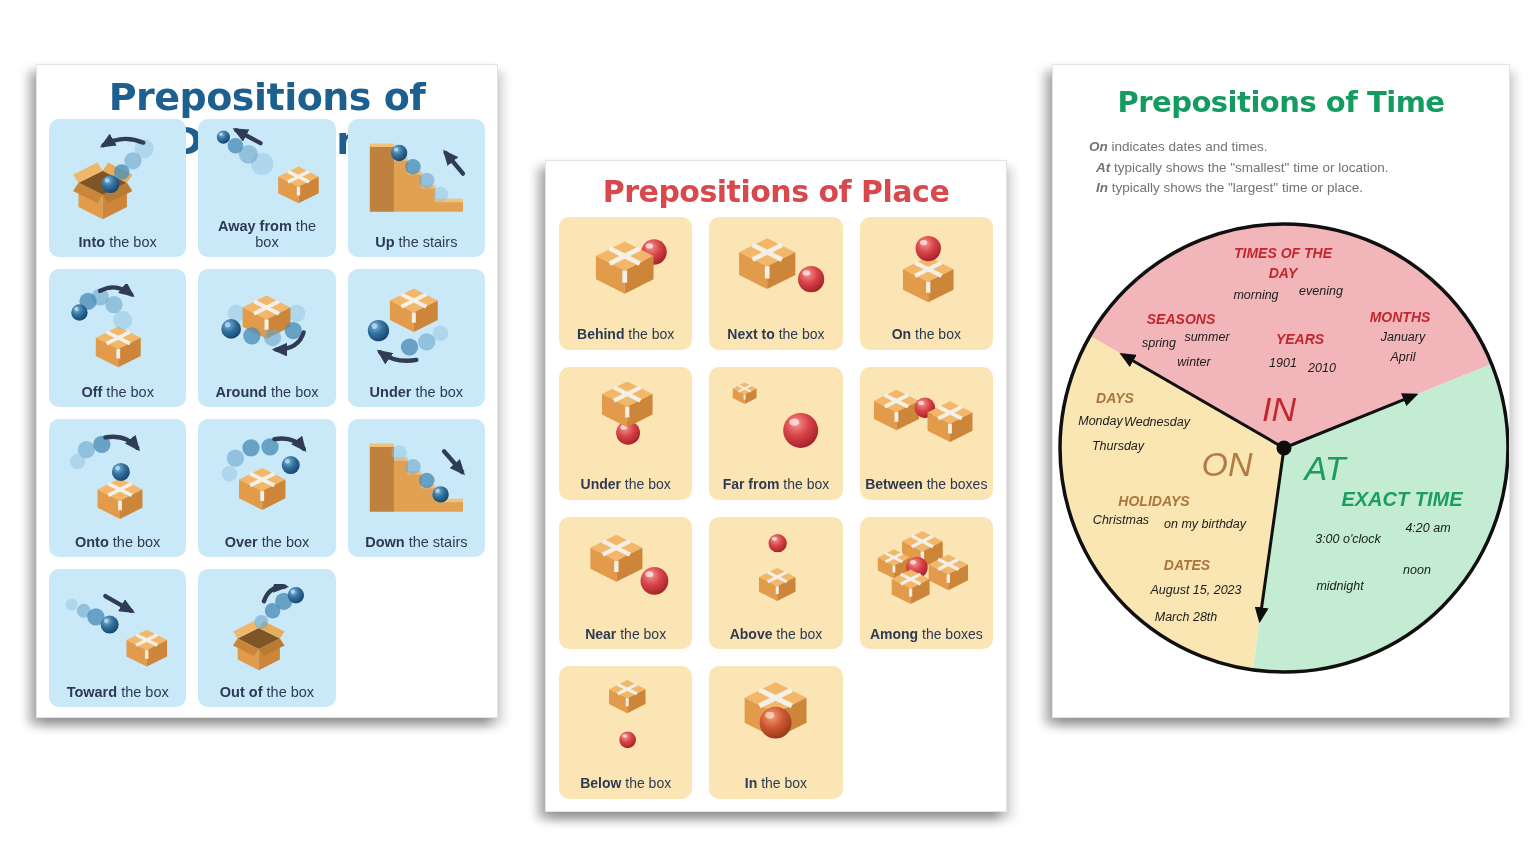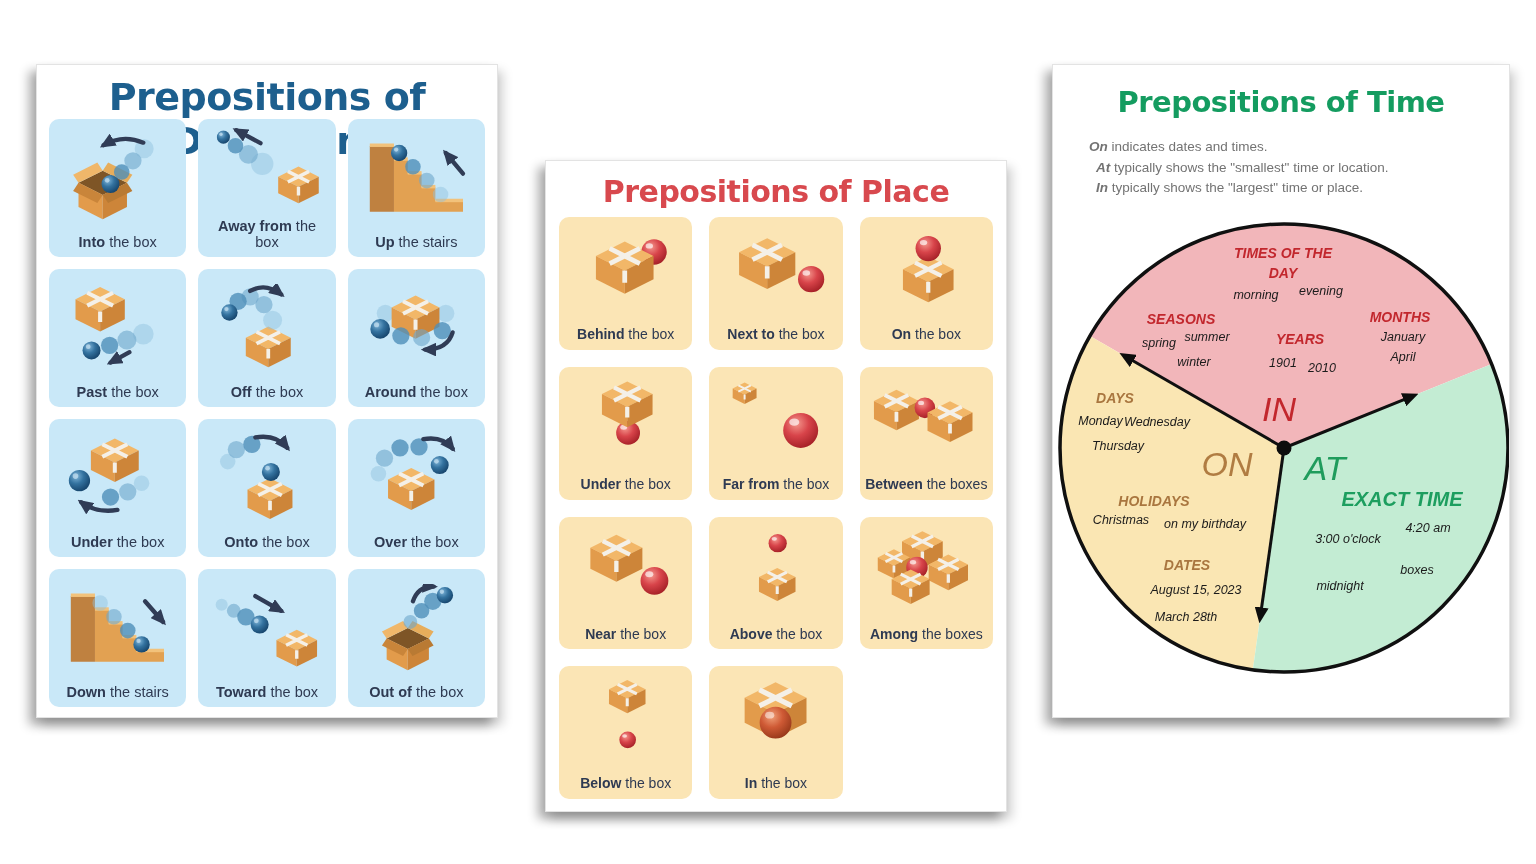--- a/index.html
+++ b/index.html
@@ -290,26 +290,20 @@
           <div class="cap"><b>Away from</b><span> the box</span></div>
         </div>
 
         <div class="cell">
           <svg class="illus" viewBox="0 0 140 104">
             <use href="#i-up-stairs"></use>
           </svg>
           <div class="cap"><b>Up</b><span> the stairs</span></div>
         </div>
 
-        <div class="cell">
-          <svg class="illus" viewBox="0 0 140 104">
-            <use href="#i-past"></use>
-          </svg>
-          <div class="cap"><b>Past</b><span> the box</span></div>
-        </div>
 
         <div class="cell">
           <svg class="illus" viewBox="0 0 140 104">
             <use href="#i-off"></use>
           </svg>
           <div class="cap"><b>Off</b><span> the box</span></div>
         </div>
 
         <div class="cell">
           <svg class="illus" viewBox="0 0 140 104">
@@ -523,20 +517,20 @@
           <div class="plabel" style="left: 133px; top: 402px;">March 28th</div>
 
           <div class="plabel big-at" style="left: 272px; top: 253px;">AT</div>
 
           <div class="plabel cat-green" style="left: 349px; top: 284px;">EXACT TIME</div>
 
           <div class="plabel" style="left: 295px; top: 324px;">3:00 o'clock</div>
 
           <div class="plabel" style="left: 375px; top: 313px;">4:20 am</div>
 
-          <div class="plabel" style="left: 364px; top: 355px;">boxes</div>
+          <div class="plabel" style="left: 364px; top: 355px;">noon</div>
 
           <div class="plabel" style="left: 287px; top: 371px;">midnight</div>
         </div>
     </div>
   </section>
 
 </div>
 
 </body></html>

